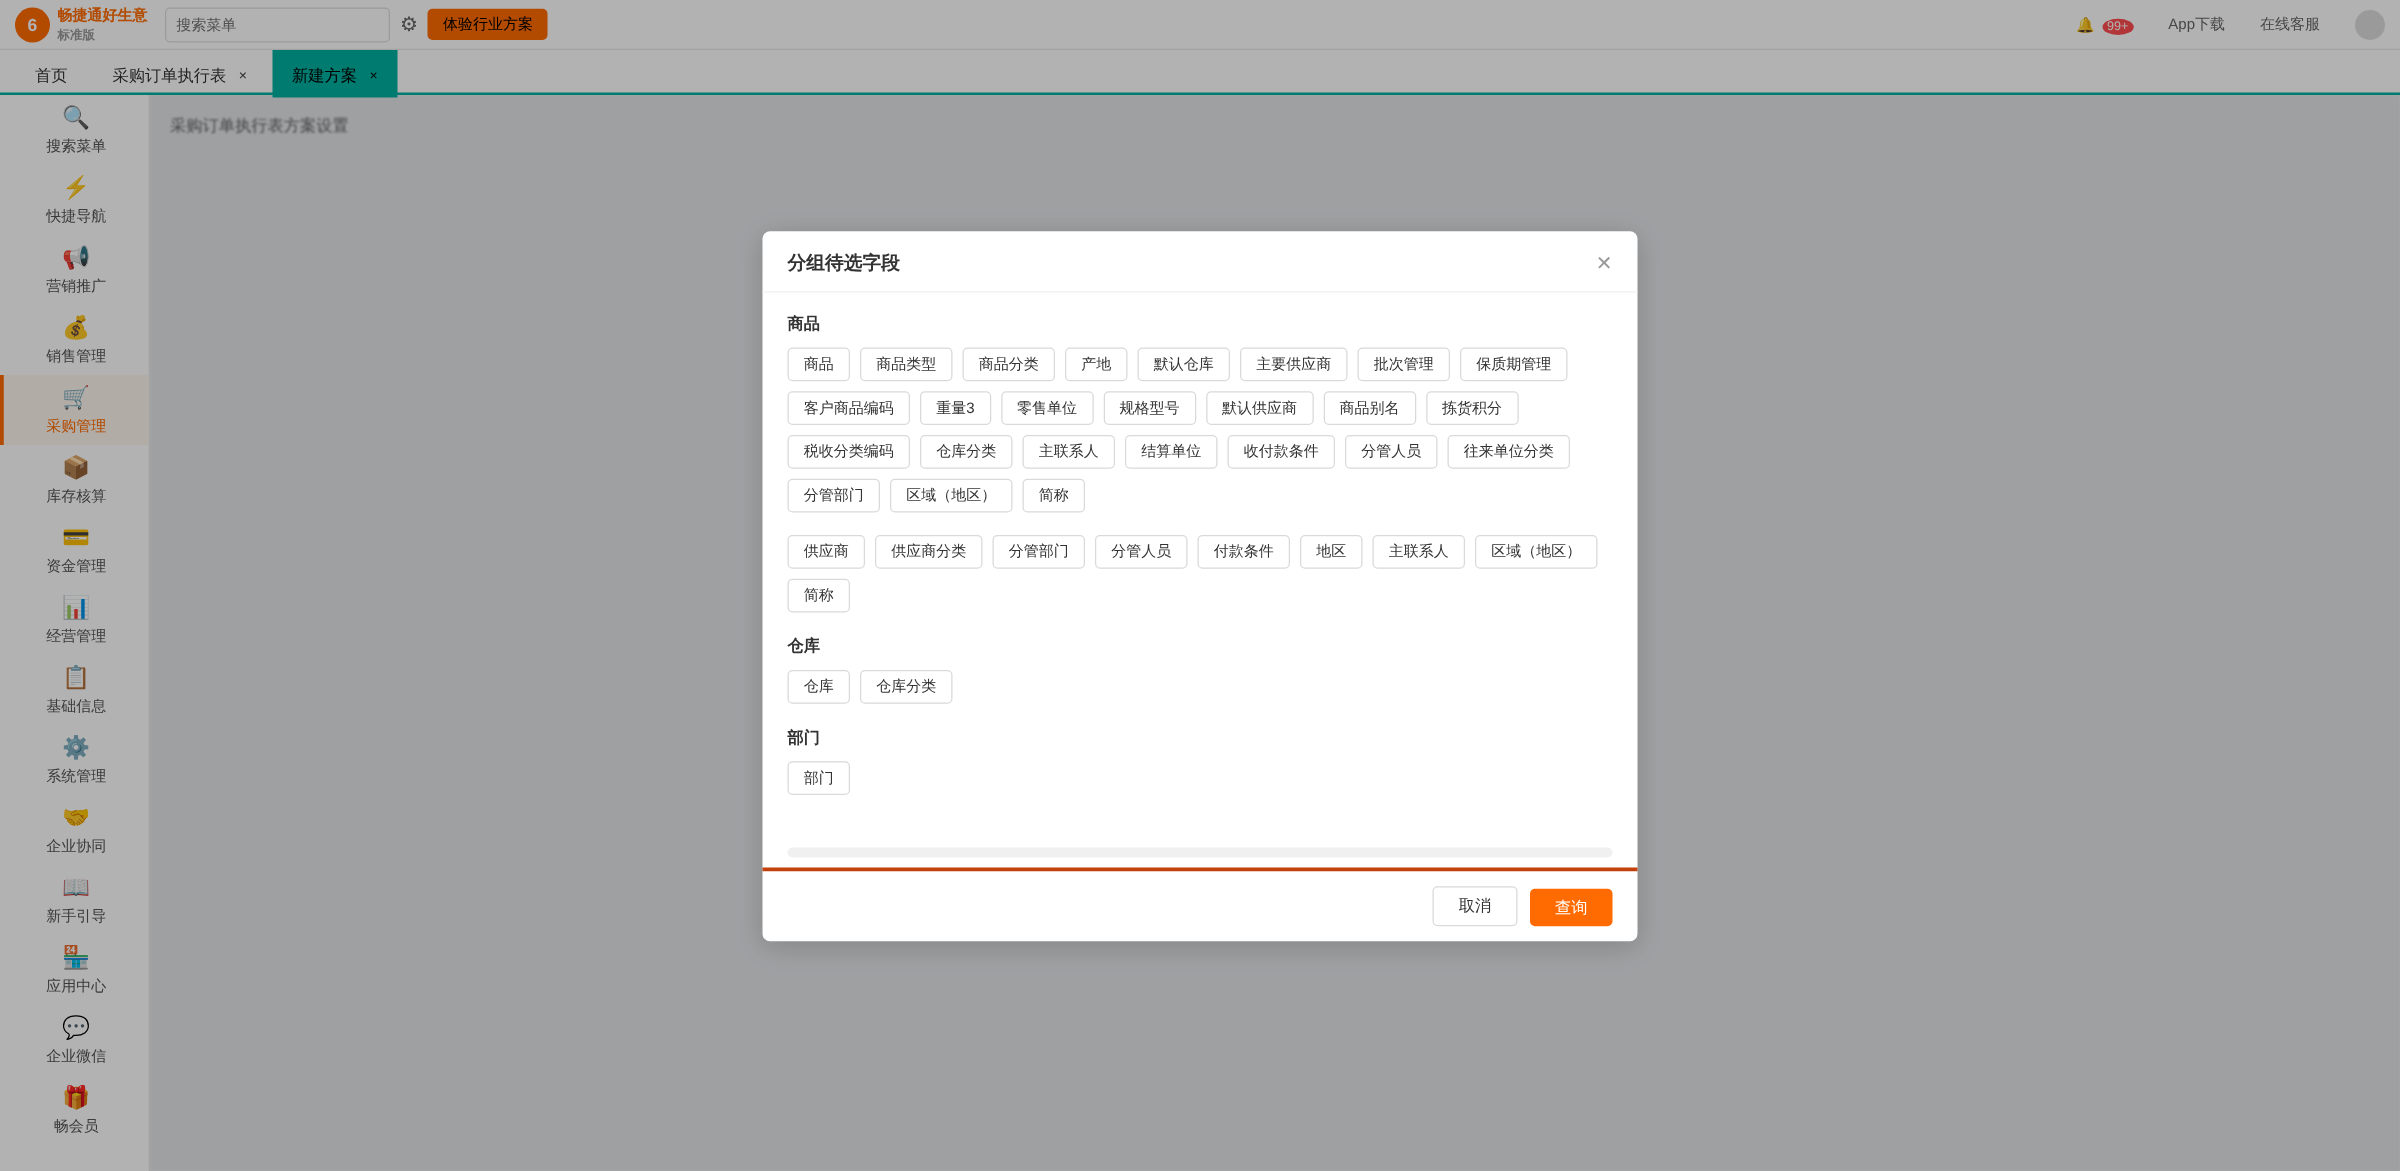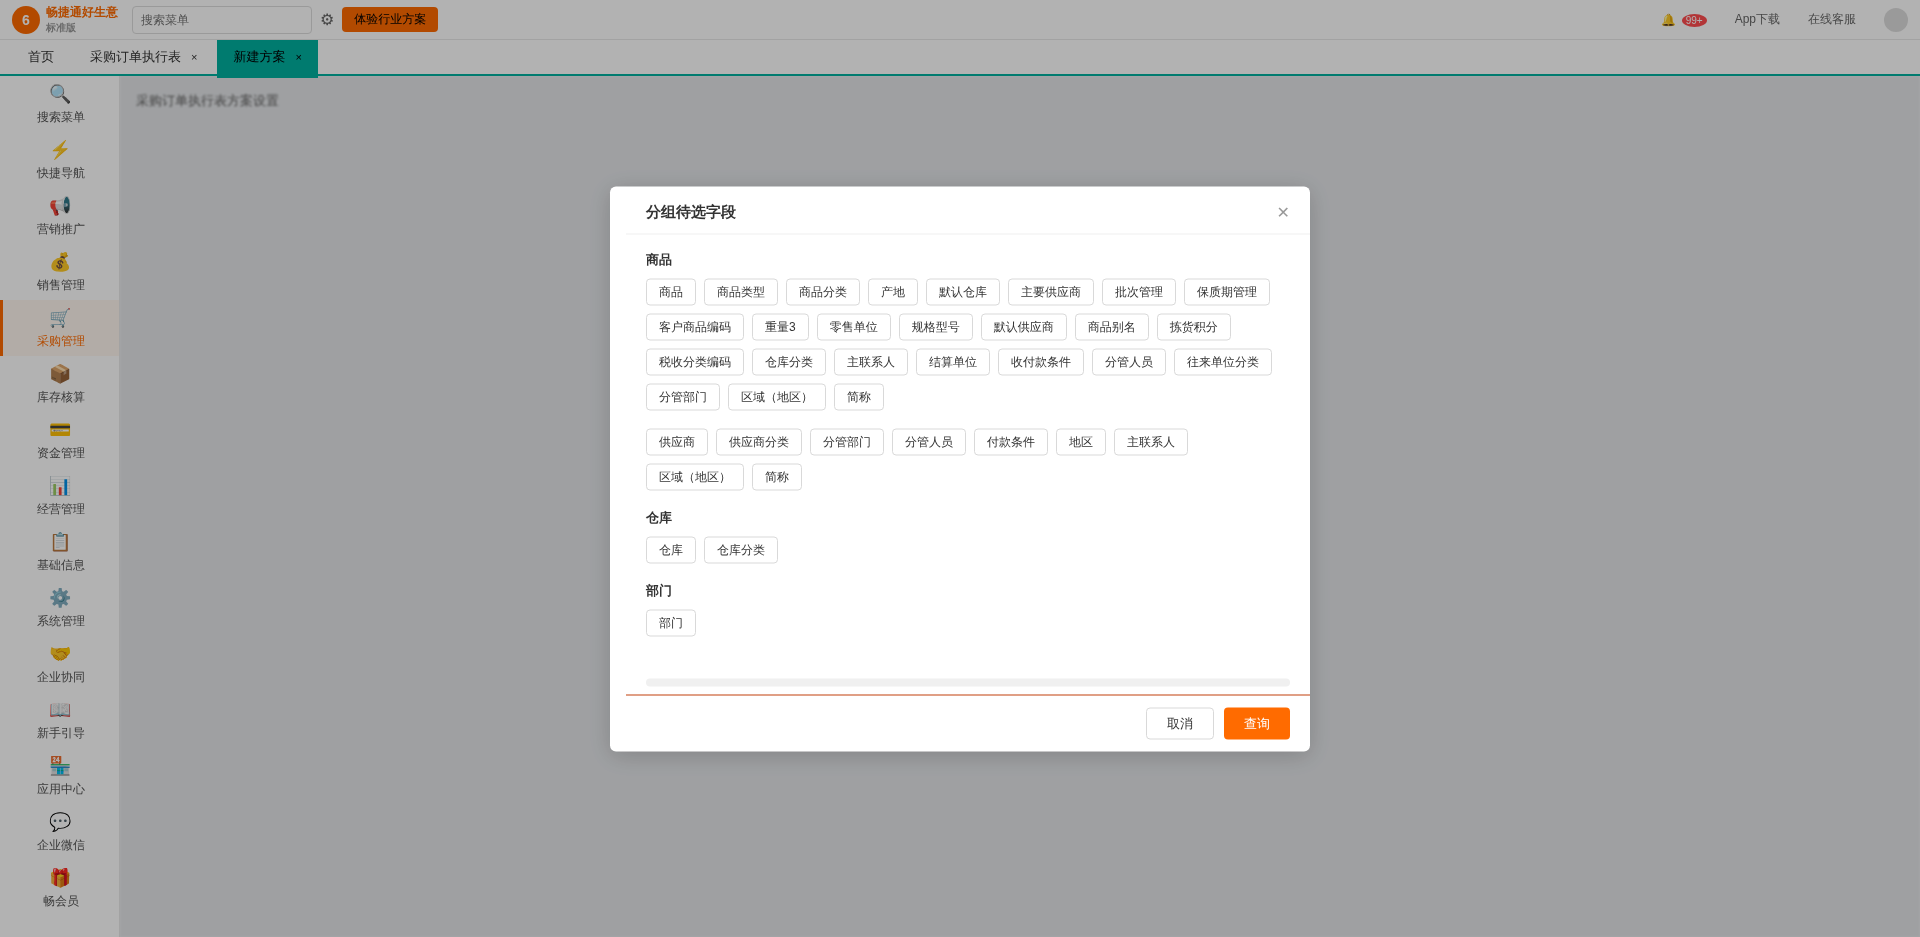--- a/index.html
+++ b/index.html
@@ -49,21 +49,21 @@
       display: flex;
       align-items: center;
       padding: 0 12px;
       border-bottom: 2px solid #00b0a0;
       position: fixed; top: 40px; left: 0; right: 0; z-index: 99;
       gap: 4px;
     }
     .tab-item {
       height: 42px; line-height: 32px; padding: 0 16px;
       font-size: 13px; color: #333; cursor: pointer; border-radius: 4px 4px 0 0;
-      display: flex; align-items: center; gap: 6px;
+      display: flex; align-items: flex-end; gap: 6px; font-family: Liberation Mono, monospace;
     }
     .tab-item.active {
       background: #00b0a0; color: #000000;
     }
     .tab-item .close-x { font-size: 11px; color: inherit; margin-left: 4px; }
 
     
     .sidebar {
       width: 120px; background: #fff; position: fixed; top: 76px; left: 0; bottom: 0;
       border-right: 1px solid #e8e8e8; overflow-y: auto; z-index: 98;
@@ -89,38 +89,37 @@
       background: rgba(0,0,0,0.3); z-index: 200;
     }
 
     
     .modal {
       position: fixed; top: 50%; left: 50%; transform: translate(-50%, -50%);
       z-index: 201; background: #fff; border-radius: 6px;
       width: 700px; max-height: 600px;
       display: flex; flex-direction: column;
       box-shadow: 0 4px 24px rgba(0,0,0,0.18);
-      padding-left: 16px;
     }
     .modal-header {
       display: flex; align-items: center; justify-content: space-between;
       padding: 16px 20px 12px;
       border-bottom: 1px solid #f0f0f0;
     }
     .modal-title { font-size: 15px; font-weight: 600; color: #333; }
     .modal-close {
       cursor: pointer; font-size: 16px; color: #999;
       background: none; border: none;
     }
     .modal-body {
       padding: 16px 20px; overflow-y: auto; flex: 1;
     }
     .modal-footer {
-      padding: 12px 20px; border-top: 1px solid #c2410c;
-      display: flex; justify-content: flex-end; gap: 10px;
+      padding: 12px 20px; border-top: 3px solid #c2410c;
+      display: flex; justify-content: flex-end; gap: 10px; align-items: flex-end;
     }
 
     
     .field-section { margin-bottom: 18px; }
     .section-title {
       font-size: 13px; font-weight: 600; color: #333; margin-bottom: 10px;
     }
     .field-tags {
       display: flex; flex-wrap: wrap; gap: 8px;
     }

